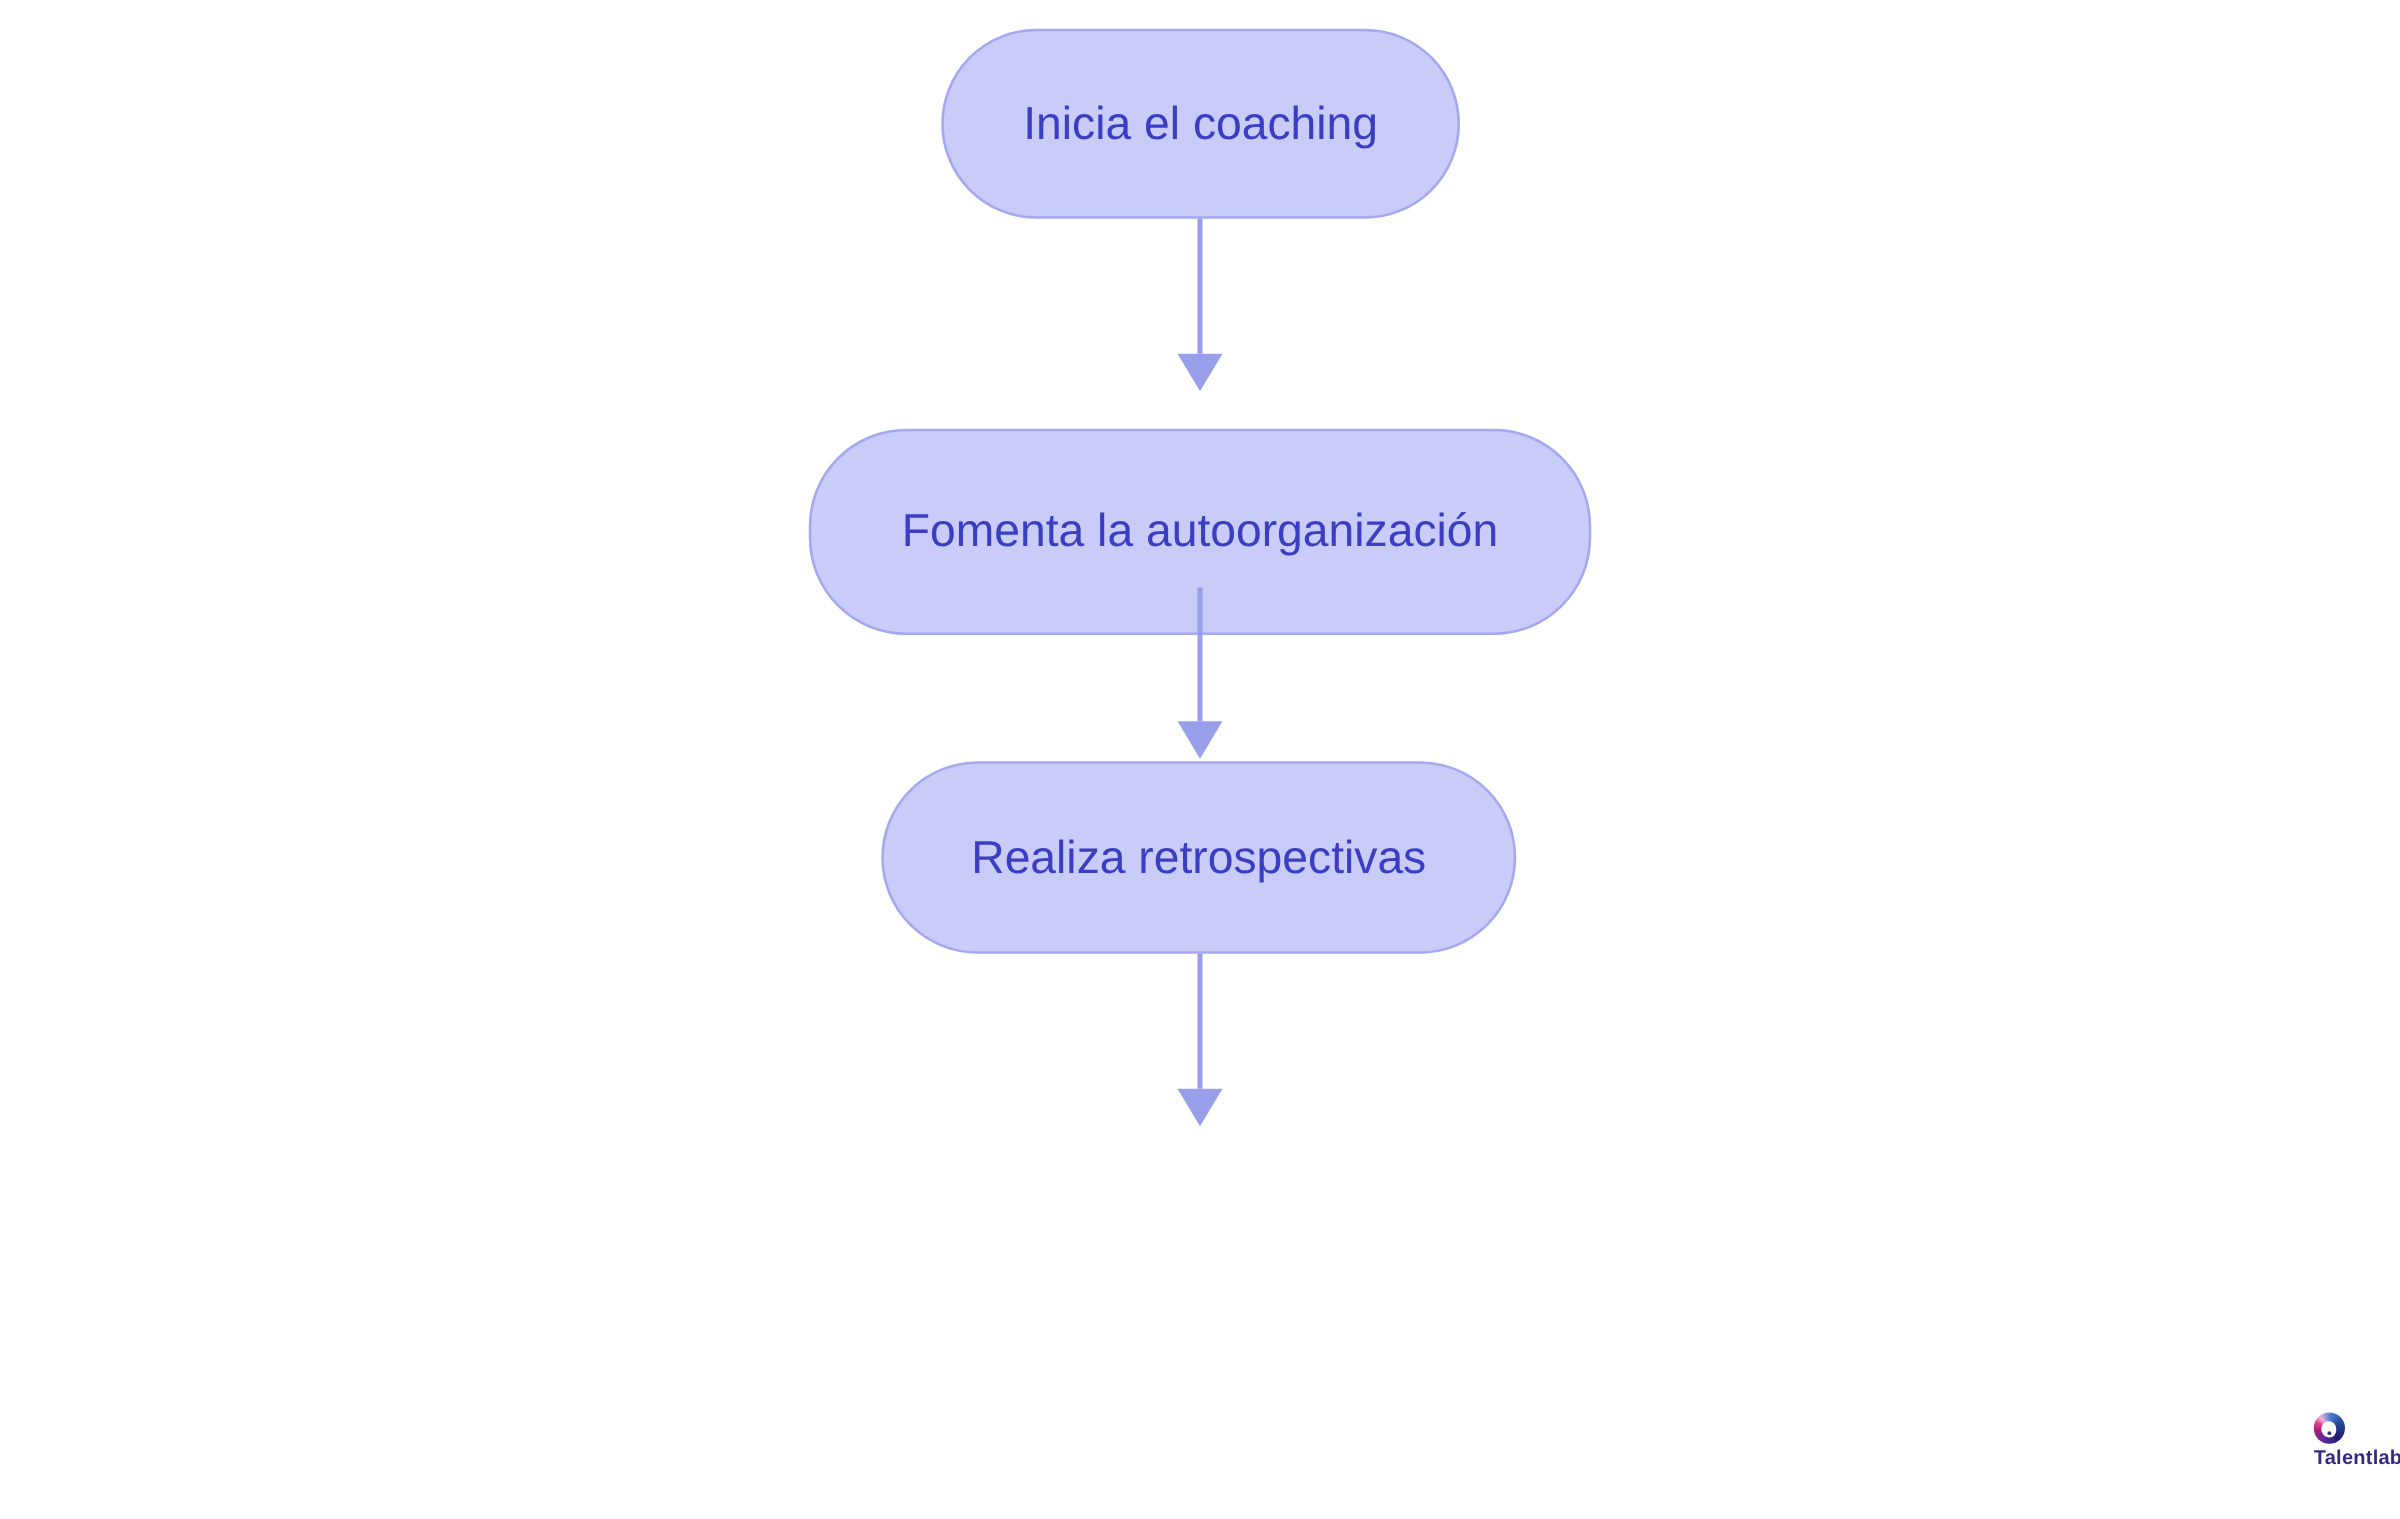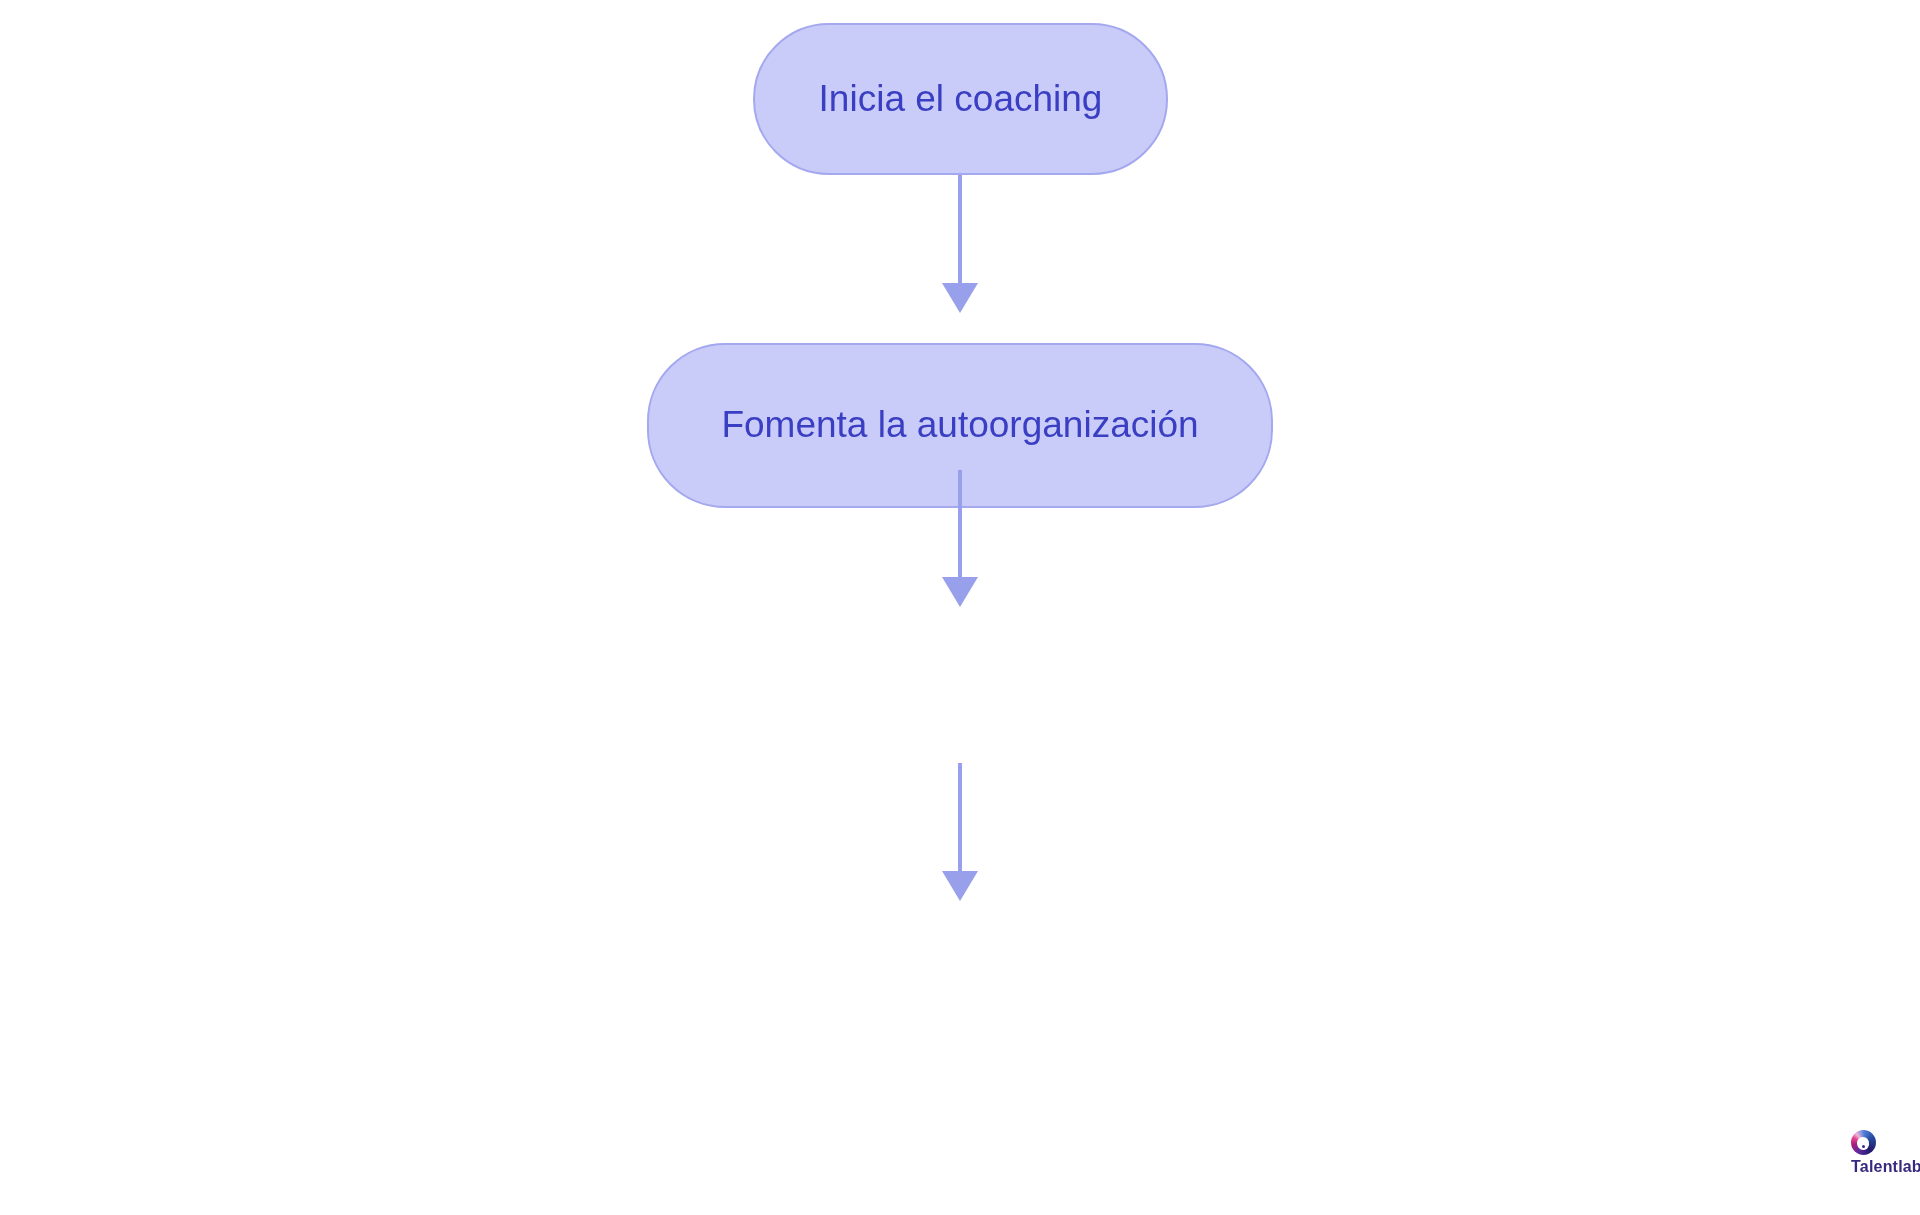--- a/index.html
+++ b/index.html
@@ -128,20 +128,23 @@
 
   <div class="node node2">
     <span class="node-label">Fomenta la autoorganización</span>
   </div>
 
   <div class="arrow arrow2">
     <div class="arrow-line"></div>
     <div class="arrow-head"></div>
   </div>
 
+  <div class="node node3">
+    <span class="node-label">Realiza retrospectivas</span>
+  </div>
 
   <div class="arrow arrow3">
     <div class="arrow-line"></div>
     <div class="arrow-head"></div>
   </div>
 
 
   <div class="brand">
     <div class="brand-mark">
       <div class="brand-mark-hole"></div>

